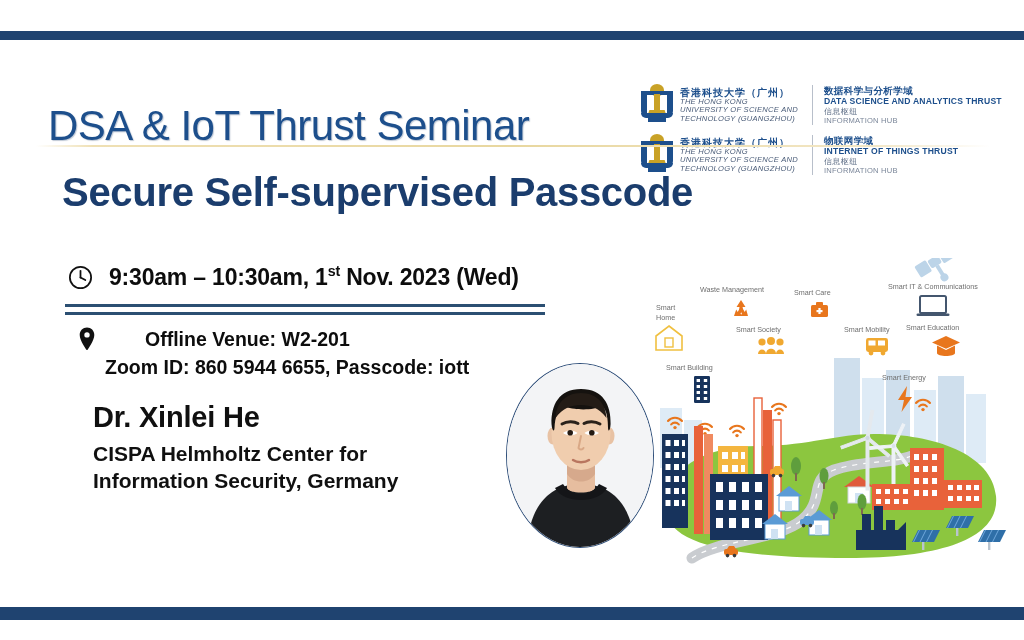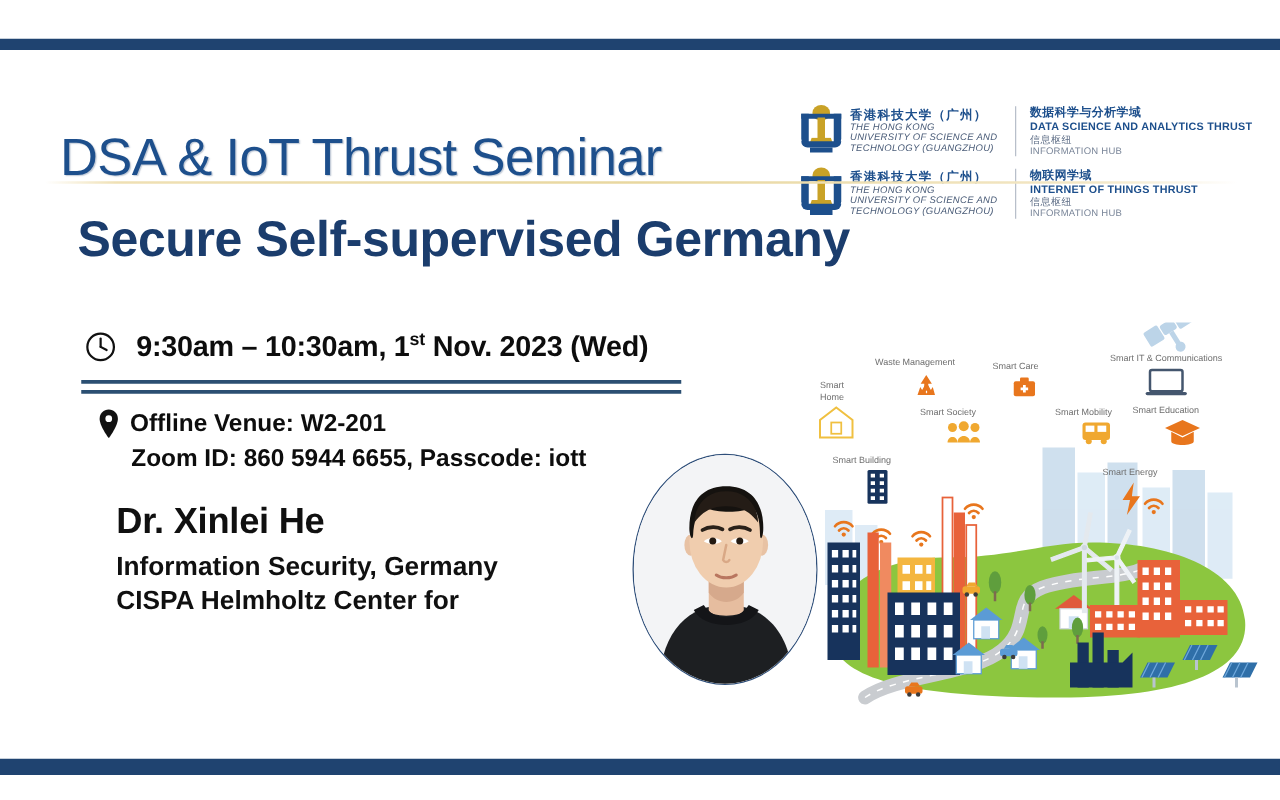--- a/index.html
+++ b/index.html
@@ -263,20 +263,21 @@
   
   .venue-block {
     position: absolute;
     left: 78px;
     top: 327px;
     width: 470px;
   }
   .venue-line1 {
     display: flex;
     align-items: center;
+    gap: 41px;
   }
   .icon-pin {
     width: 18px;
     height: 24px;
     flex: 0 0 18px;
     margin-right: 8px;
   }
   .venue-text {
     font-size: 19.5px;
     font-weight: bold;
@@ -403,21 +404,21 @@
           <div class="thrust-cn-sub">信息枢纽</div>
           <div class="thrust-en-sub">INFORMATION HUB</div>
         </div>
       </div>
 
     </div>
   </div>
 
   <div class="gold-rule"></div>
 
-  <div class="talk-title">Secure Self-supervised Germany</div>
+  <div class="talk-title">Secure Self-supervised Passcode</div>
 
   <div class="time-row">
     <svg class="icon-clock" viewBox="0 0 24 24">
       <circle cx="12" cy="12" r="10.2" fill="none" stroke="#111111" stroke-width="1.7"></circle>
       <line x1="12" y1="12" x2="12" y2="5.6" stroke="#111111" stroke-width="1.7" stroke-linecap="round"></line>
       <line x1="12" y1="12" x2="16.6" y2="14.4" stroke="#111111" stroke-width="1.7" stroke-linecap="round"></line>
     </svg>
     <div class="time-text"><span>9:30am – 10:30am, 1</span><sup>st</sup><span> Nov. 2023 (Wed)</span></div>
   </div>
 
@@ -433,22 +434,22 @@
         <circle cx="9" cy="7.9" r="2.7" fill="#ffffff"></circle>
       </svg>
       <div class="venue-text">Offline Venue: W2-201</div>
     </div>
     <div class="venue-line2">Zoom ID: 860 5944 6655, Passcode: iott</div>
   </div>
 
   <div class="speaker-block">
     <div class="speaker-name">Dr. Xinlei He</div>
     <div class="speaker-affil">
+      <div>CISPA Helmholtz Center for</div>
       <div>Information Security, Germany</div>
-      <div>CISPA Helmholtz Center for</div>
     </div>
   </div>
 
   <div class="portrait">
     <svg width="148" height="185" viewBox="0 0 148 185">
       <rect x="0" y="0" width="148" height="185" fill="#f3f4f6"></rect>
 
       <path d="M20 185 C22 140 44 120 74 120 C104 120 126 140 128 185 Z" fill="#1d1f22"></path>
 
       <path d="M60 96 L88 96 L88 124 C88 130 60 130 60 124 Z" fill="#e6bd9f"></path>

